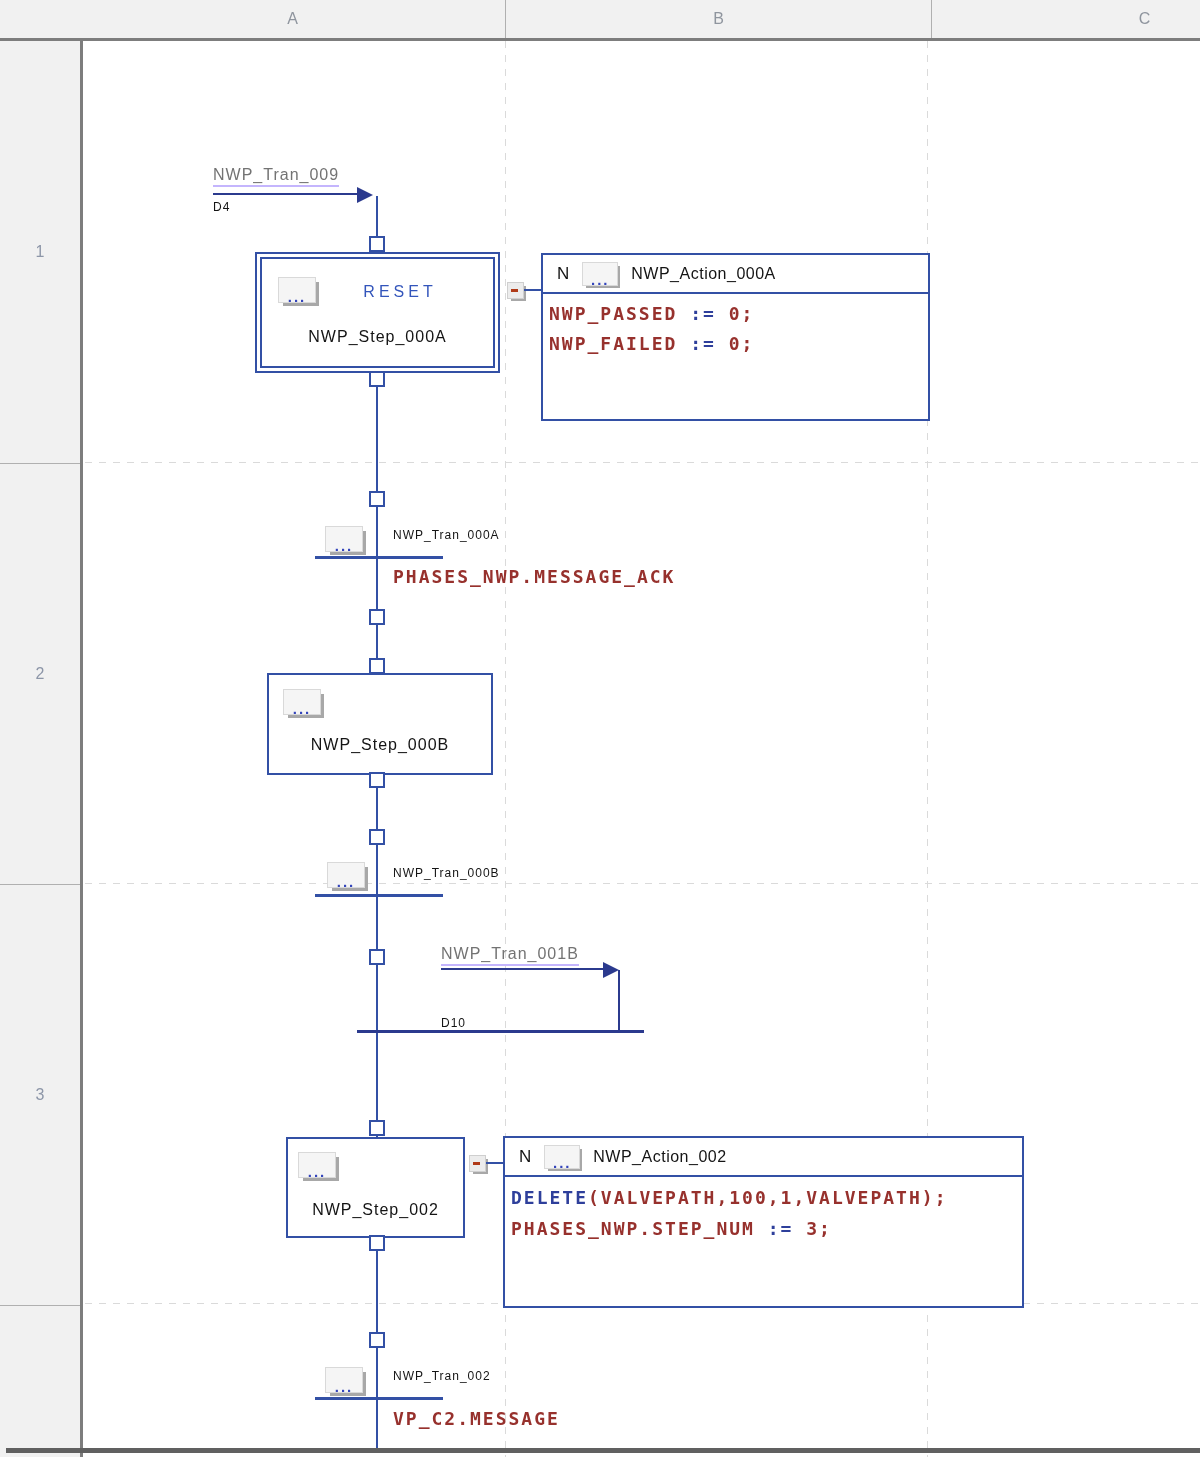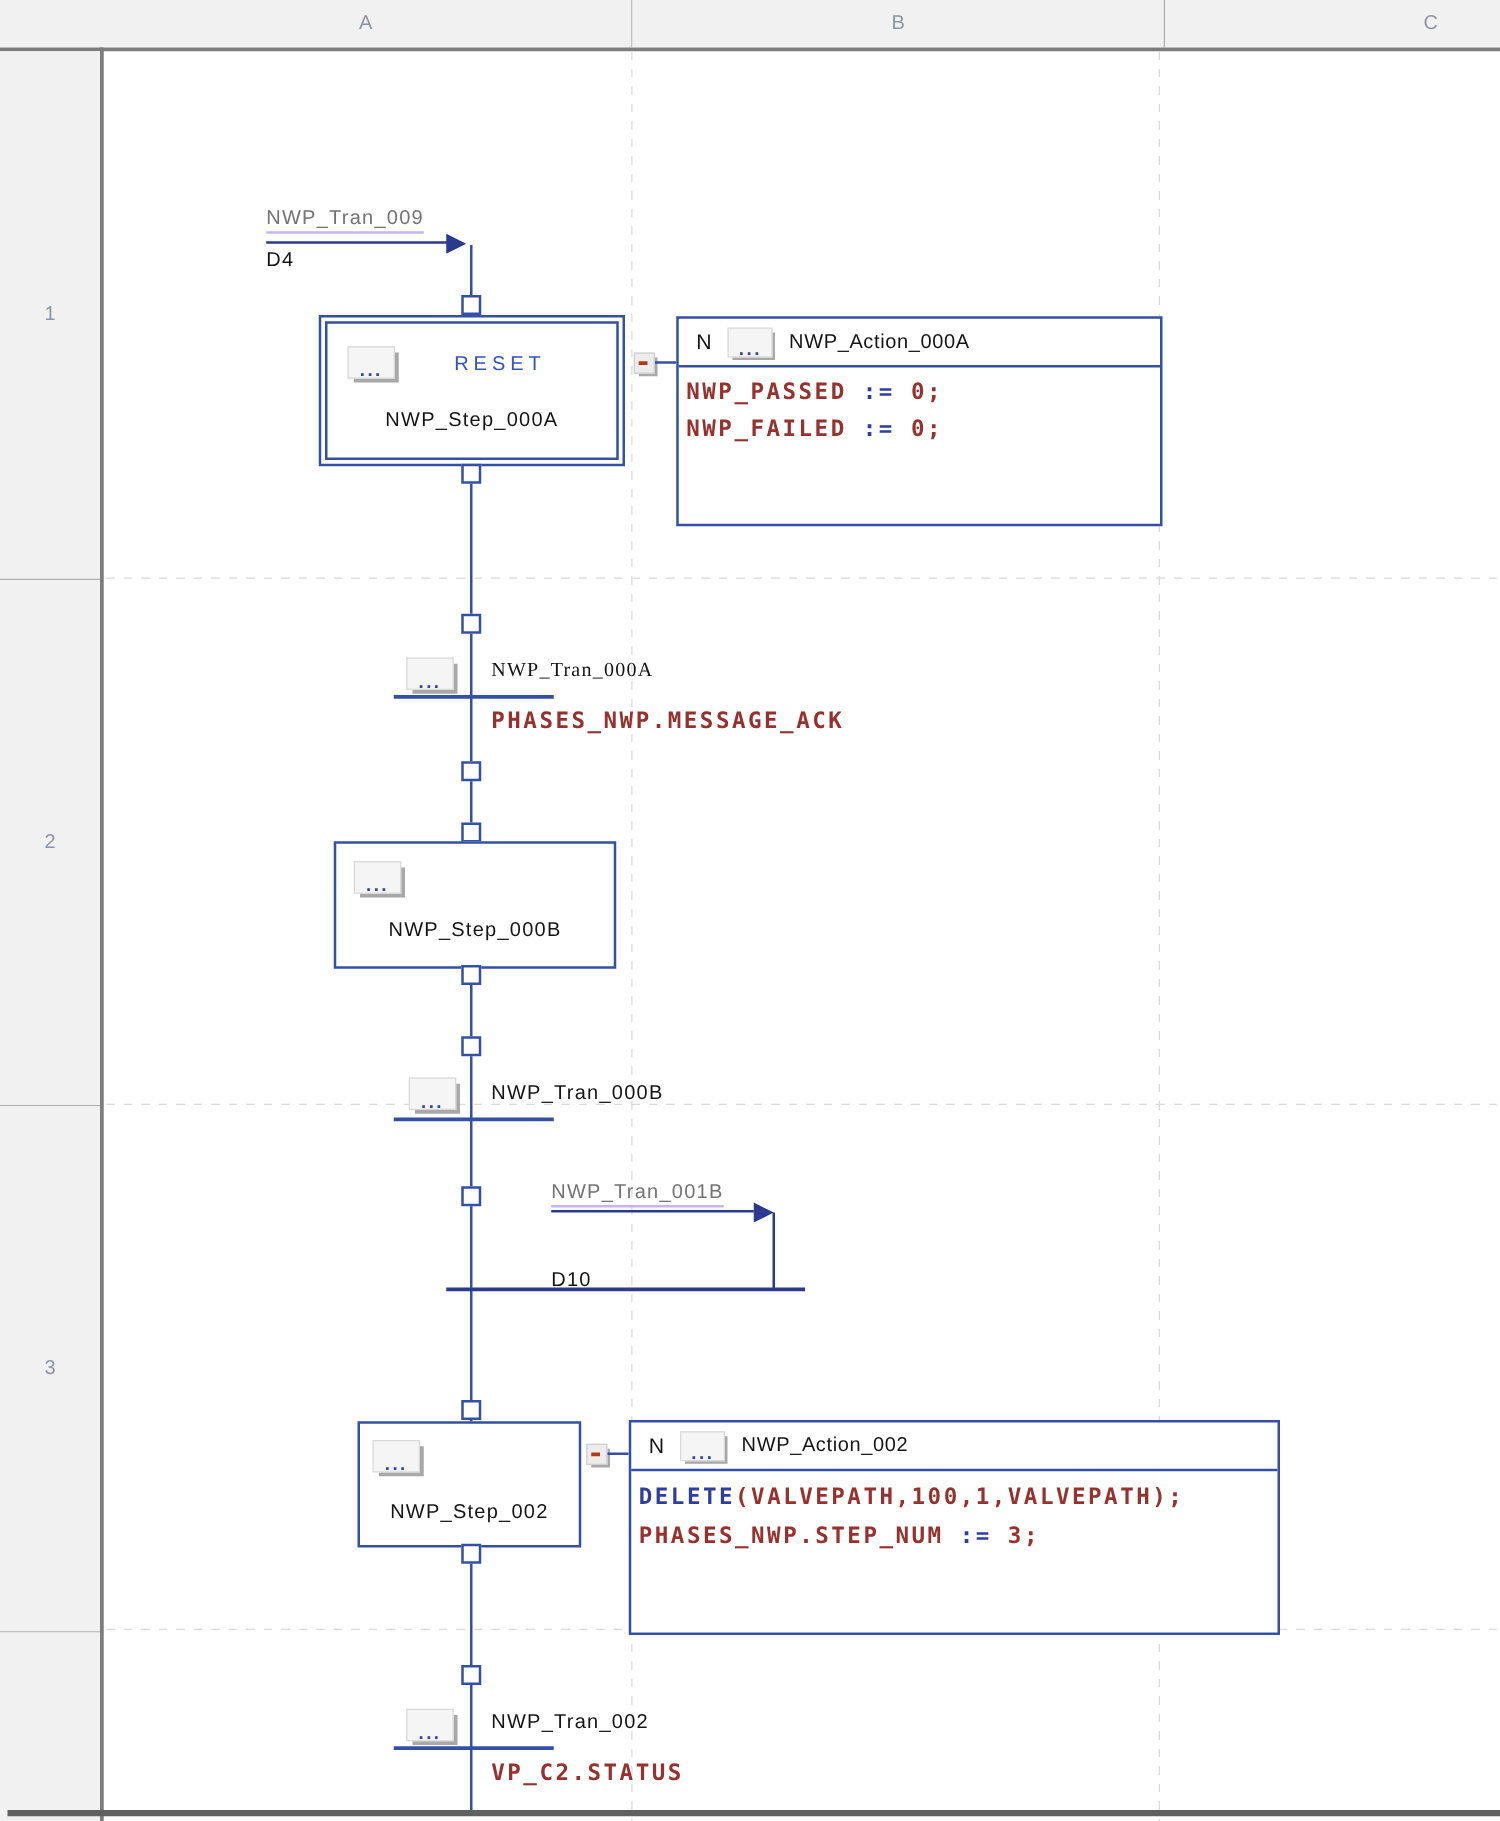--- a/index.html
+++ b/index.html
@@ -42,21 +42,21 @@
   .action-header .aname{color:#141414;font-size:16px;letter-spacing:0.5px;}
   .action-body{padding:5px 6px;}
 
   .code{font-family:"DejaVu Sans Mono",monospace;font-weight:bold;font-size:18px;letter-spacing:2px;
         white-space:nowrap;}
   .lh30{line-height:30px;}
   .lh31{line-height:31px;}
   .tok-id{color:#97312d;}
   .tok-op{color:#2e3f9b;}
 
-  .blklabel{color:#141414;font-size:16px;letter-spacing:1px;white-space:nowrap;}
+  .blklabel{color:#141414;font-size:12px;letter-spacing:1px;white-space:nowrap;}
   .bluelink{color:#737373;font-size:16px;letter-spacing:1px;white-space:nowrap;
             border-bottom:2px solid #c4b5fd;padding-bottom:1px;}
   .stepname{color:#141414;font-size:16px;letter-spacing:1px;text-align:center;}
   .reset{color:#3355bb;font-size:16px;letter-spacing:4px;text-align:center;}
 
   .dots{width:36px;height:24px;background:#f5f5f5;border:1px solid #d9d9d9;
         box-shadow:4px 4px 0 -1px #a8a8a8;display:flex;align-items:flex-end;justify-content:center;cursor:pointer;}
   .dots span{color:#3344bb;font-weight:bold;font-size:15px;line-height:11px;letter-spacing:2px;}
   .dashbtn{width:15px;height:15px;background:#ececec;border:1px solid #cfcfcf;box-shadow:3px 3px 0 -1px #a8a8a8;}
   .dashbtn::after{content:"";position:absolute;left:3px;top:6px;width:7px;height:3px;background:#b03a18;}
@@ -121,21 +121,21 @@
       <div class="code lh30"><span class="tok-id">NWP_PASSED </span><span class="tok-op">:=</span><span class="tok-id"> 0;</span></div>
       <div class="code lh30"><span class="tok-id">NWP_FAILED </span><span class="tok-op">:=</span><span class="tok-id"> 0;</span></div>
     </div>
   </div>
 
   <div class="abs conn" style="left:369px;top:491px;"></div>
   <div class="abs dots" style="left:325px;top:526px;">
       <span>...</span>
     </div>
   <div class="abs bar" style="left:315px;top:556px;width:128px;"></div>
-  <span class="abs blklabel" style="left:393px;top:528px;font-family:Liberation Serif, serif;">NWP_Tran_000A</span>
+  <span class="abs blklabel" style="left:393px;top:528px;">NWP_Tran_000A</span>
   <div class="abs code" style="left:393px;top:566px;"><span class="tok-id">PHASES_NWP.MESSAGE_ACK</span></div>
   <div class="abs conn" style="left:369px;top:609px;"></div>
 
   <div class="abs conn" style="left:369px;top:658px;"></div>
   <div class="abs stepbox" style="left:267px;top:673px;width:222px;height:98px;"></div>
   <div class="abs dots" style="left:283px;top:689px;">
       <span>...</span>
     </div>
   <span class="abs stepname" style="left:269px;top:736px;width:222px;">NWP_Step_000B</span>
   <div class="abs conn" style="left:369px;top:772px;"></div>
@@ -178,17 +178,17 @@
       <div class="code lh31"><span class="tok-id">PHASES_NWP.STEP_NUM </span><span class="tok-op">:=</span><span class="tok-id"> 3;</span></div>
     </div>
   </div>
 
   <div class="abs conn" style="left:369px;top:1332px;"></div>
   <div class="abs dots" style="left:325px;top:1367px;">
       <span>...</span>
     </div>
   <div class="abs bar" style="left:315px;top:1397px;width:128px;"></div>
   <span class="abs blklabel" style="left:393px;top:1369px;">NWP_Tran_002</span>
-  <div class="abs code" style="left:393px;top:1408px;"><span class="tok-id">VP_C2.STATUS</span></div>
+  <div class="abs code" style="left:393px;top:1408px;"><span class="tok-id">VP_C2.MESSAGE</span></div>
 
   <div class="abs bottom-bar"></div>
 
 </div>
 
 </body></html>

